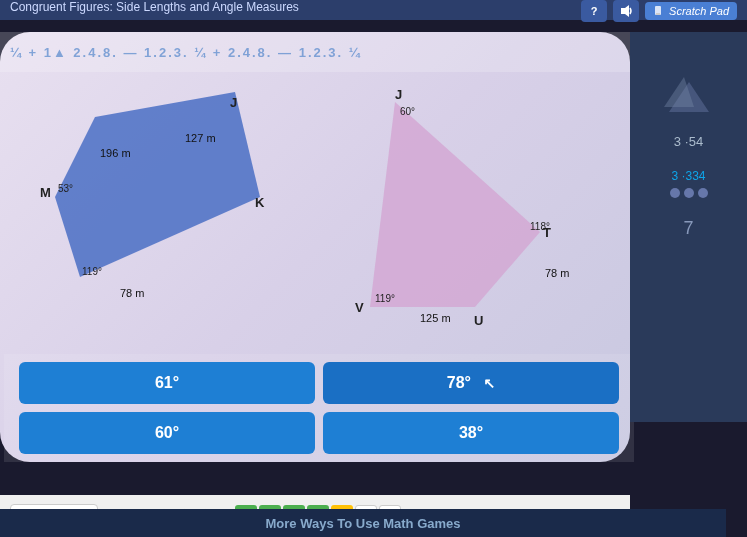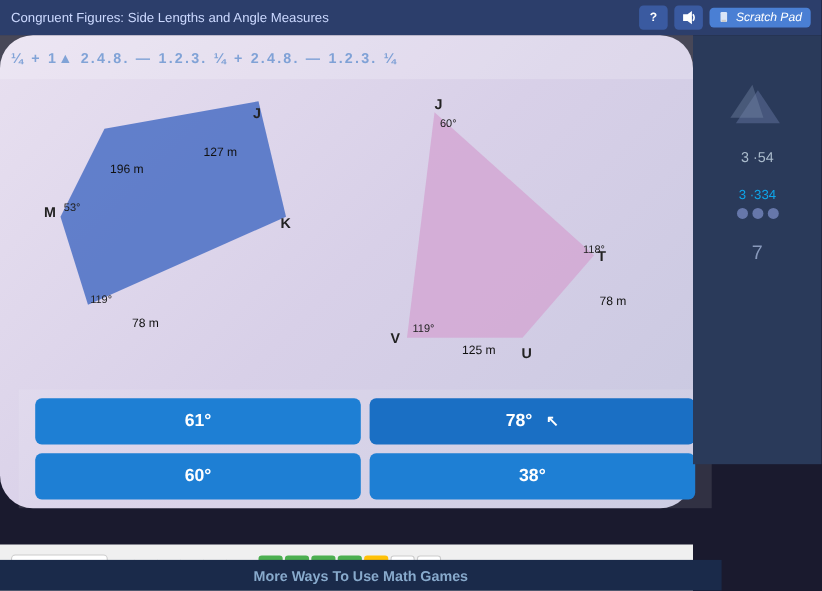--- a/index.html
+++ b/index.html
@@ -8,23 +8,23 @@
       height: 537px;
       background: #1a1a2e;
       font-family: Arial, sans-serif;
       overflow: hidden;
       position: relative;
     }
 
     
     .top-bar {
       background: #2c3e6b;
-      height: 32px;
-      display: flex;
-      align-items: center;
+      height: 20px;
+      display: flex;
+      align-items: flex-start;
       padding: 0 10px;
       position: relative;
     }
     .top-bar-title {
       color: #ccd9ff;
       font-size: 12px;
       font-weight: 500;
     }
     .top-bar-buttons {
       position: absolute;
@@ -119,21 +119,21 @@
       position: relative;
       width: 100%;
       height: 260px;
       margin-top: 5px;
     }
 
     
     .answer-buttons {
       position: absolute;
       bottom: 0;
-      left: 17px;
+      left: 4px;
       width: 630px;
       display: grid;
       grid-template-columns: 1fr 1fr;
       gap: 8px;
       padding: 8px 15px;
       background: rgba(255,255,255,0.1);
     }
     .answer-btn {
       background: #1e7fd4;
       border: none;
@@ -331,15 +331,15 @@
     <div style="font-size: 12px; color: #0ea5e9; margin-top: 20px;">3 ·334</div>
     <div style="display:flex; gap:4px; justify-content:center; margin-top:5px;">
       <div style="width:10px;height:10px;border-radius:50%;background:#6677aa;"></div>
       <div style="width:10px;height:10px;border-radius:50%;background:#6677aa;"></div>
       <div style="width:10px;height:10px;border-radius:50%;background:#6677aa;"></div>
     </div>
     <div style="font-size: 18px; color: #8899bb; margin-top: 20px;">7</div>
   </div>
 </div>
 
-<div style="position:absolute; bottom:0; left:0; width:656px; height:28px; background:#1a2a4a; display:flex; align-items:center; justify-content:center;">
+<div style="position:absolute; bottom:0; left:0; width:726px; height:28px; background:#1a2a4a; display:flex; align-items:center; justify-content:center;">
   <span style="color:#88aacc; font-size:13px; font-weight:bold;">More Ways To Use Math Games</span>
 </div>
 
 </body></html>

